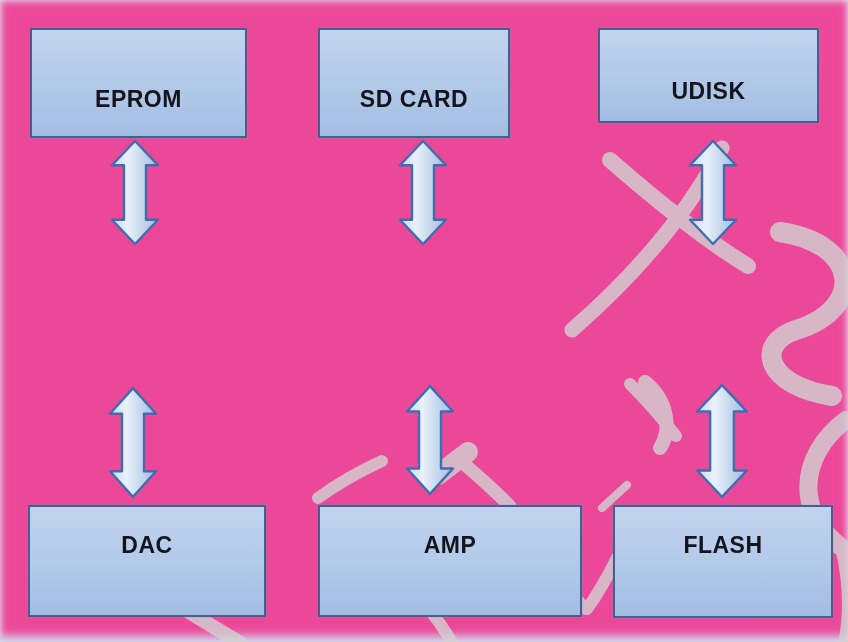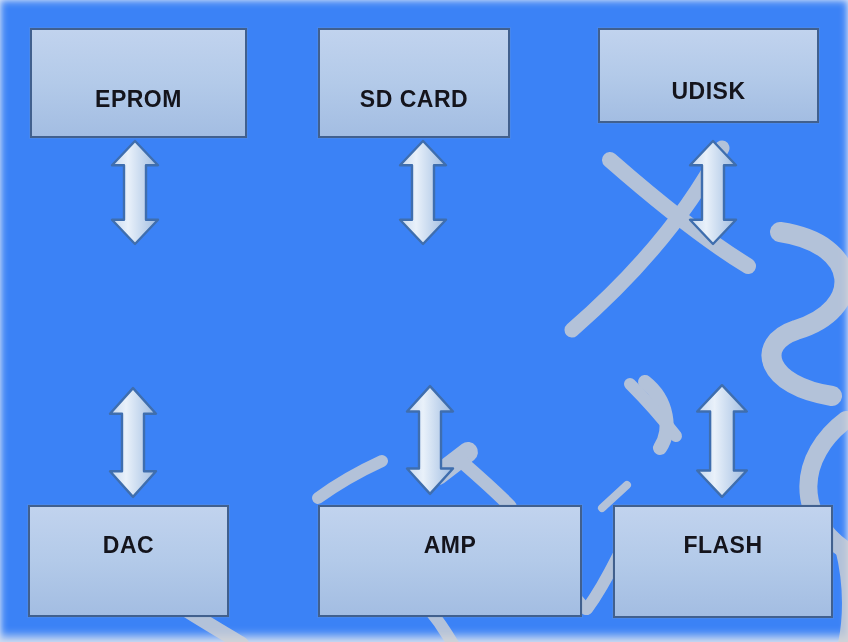--- a/index.html
+++ b/index.html
@@ -1,21 +1,21 @@
 <!DOCTYPE html>
 <html><head>
 <meta charset="utf-8">
 <style>
   html, body { margin: 0; padding: 0; background: #ffffff; }
   .canvas {
     position: relative;
     width: 848px;
     height: 642px;
     overflow: hidden;
-    background: #3b82f6;
+    background: #ec4899;
     font-family: "Liberation Sans", sans-serif;
     box-shadow:
       inset 0 -12px 10px -6px #cfdcf0,
       inset 0 5px 8px -5px #e3ebf8,
       inset 6px 0 9px -6px #e3ebf8,
       inset -6px 0 9px -6px #e3ebf8;
   }
   .watermark {
     position: absolute;
     left: 0; top: 0;
@@ -85,21 +85,21 @@
 
   <div class="node row-top" style="left:318px; top:28px; width:192px; height:110px;">
     <span class="label">SD CARD</span>
   </div>
 
   <div class="node row-top" style="left:598px; top:28px; width:221px; height:95px;">
     <span class="label">UDISK</span>
   </div>
 
 
-  <div class="node row-bottom" style="left:28px; top:505px; width:201px; height:112px;">
+  <div class="node row-bottom" style="left:28px; top:505px; width:238px; height:112px;">
     <span class="label">DAC</span>
   </div>
 
   <div class="node row-bottom" style="left:318px; top:505px; width:264px; height:112px;">
     <span class="label">AMP</span>
   </div>
 
   <div class="node row-bottom" style="left:613px; top:505px; width:220px; height:113px;">
     <span class="label">FLASH</span>
   </div>

